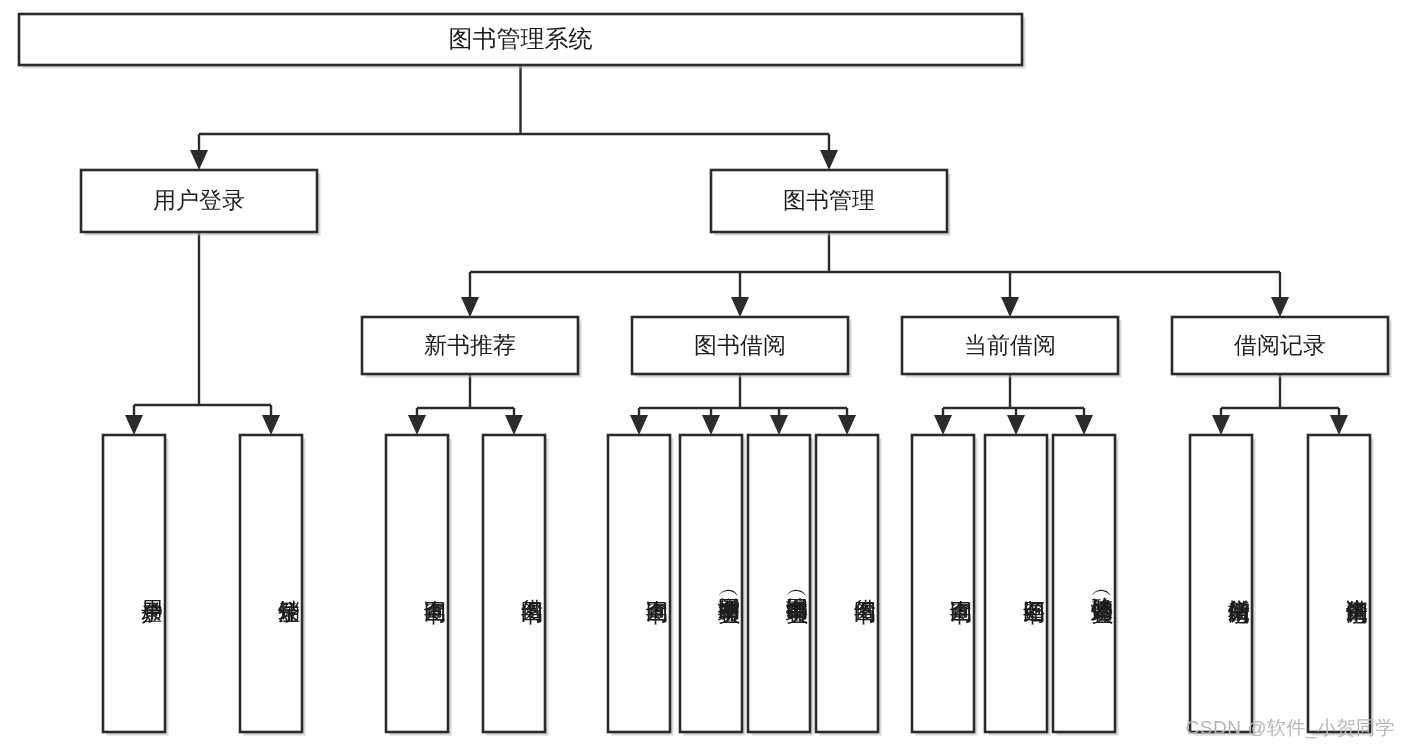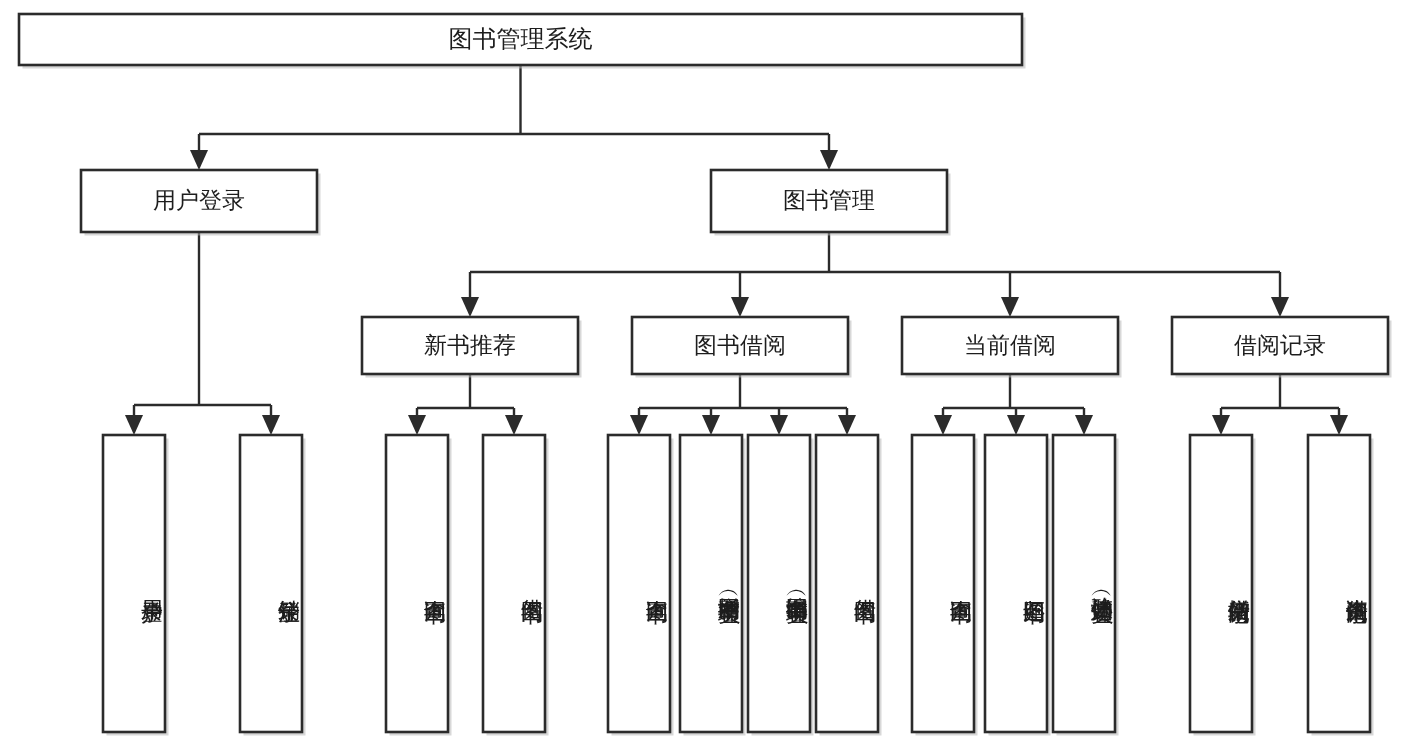--- a/index.html
+++ b/index.html
@@ -245,14 +245,15 @@
       <div class="vlabel" style="left: 680px; top: 443px; width: 62px; height: 281px;">新增图书（管理员）</div>
       <div class="vlabel" style="left: 748px; top: 443px; width: 62px; height: 281px;">编辑图书（管理员）</div>
       <div class="vlabel" style="left: 816px; top: 443px; width: 62px; height: 281px;">借阅图书</div>
       <div class="vlabel" style="left: 912px; top: 443px; width: 62px; height: 281px;">查询图书</div>
       <div class="vlabel" style="left: 985px; top: 443px; width: 62px; height: 281px;">归还图书</div>
       <div class="vlabel" style="left: 1053px; top: 443px; width: 62px; height: 281px;">确认归还（管理员）</div>
       <div class="vlabel" style="left: 1190px; top: 443px; width: 62px; height: 281px;">新增借阅记录</div>
       <div class="vlabel" style="left: 1308px; top: 443px; width: 62px; height: 281px;">查询借阅记录</div>
     </div>
 
+  <div class="watermark">CSDN @软件_小贺同学</div>
 
 </div>
 
 </body></html>

